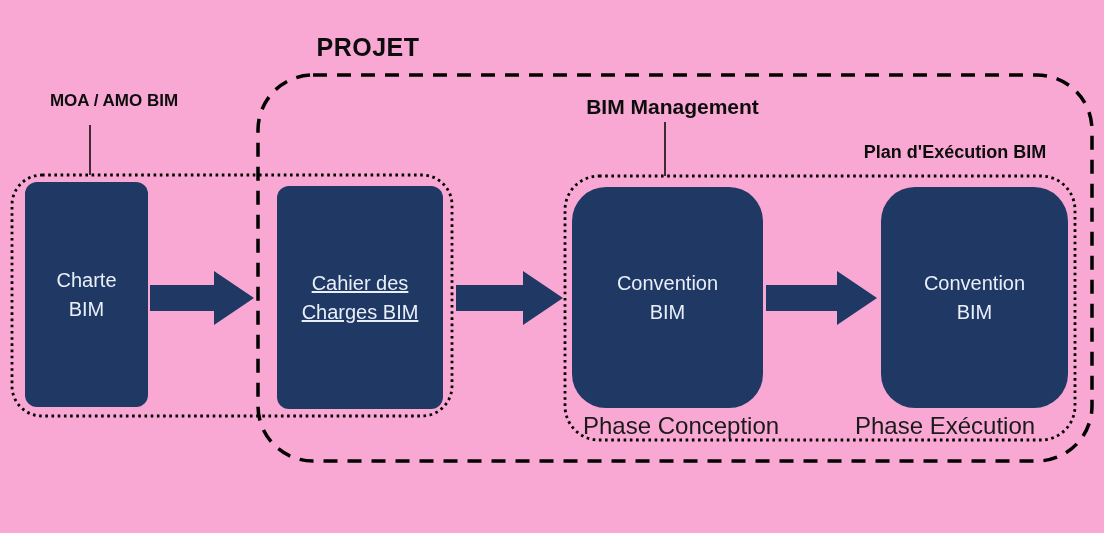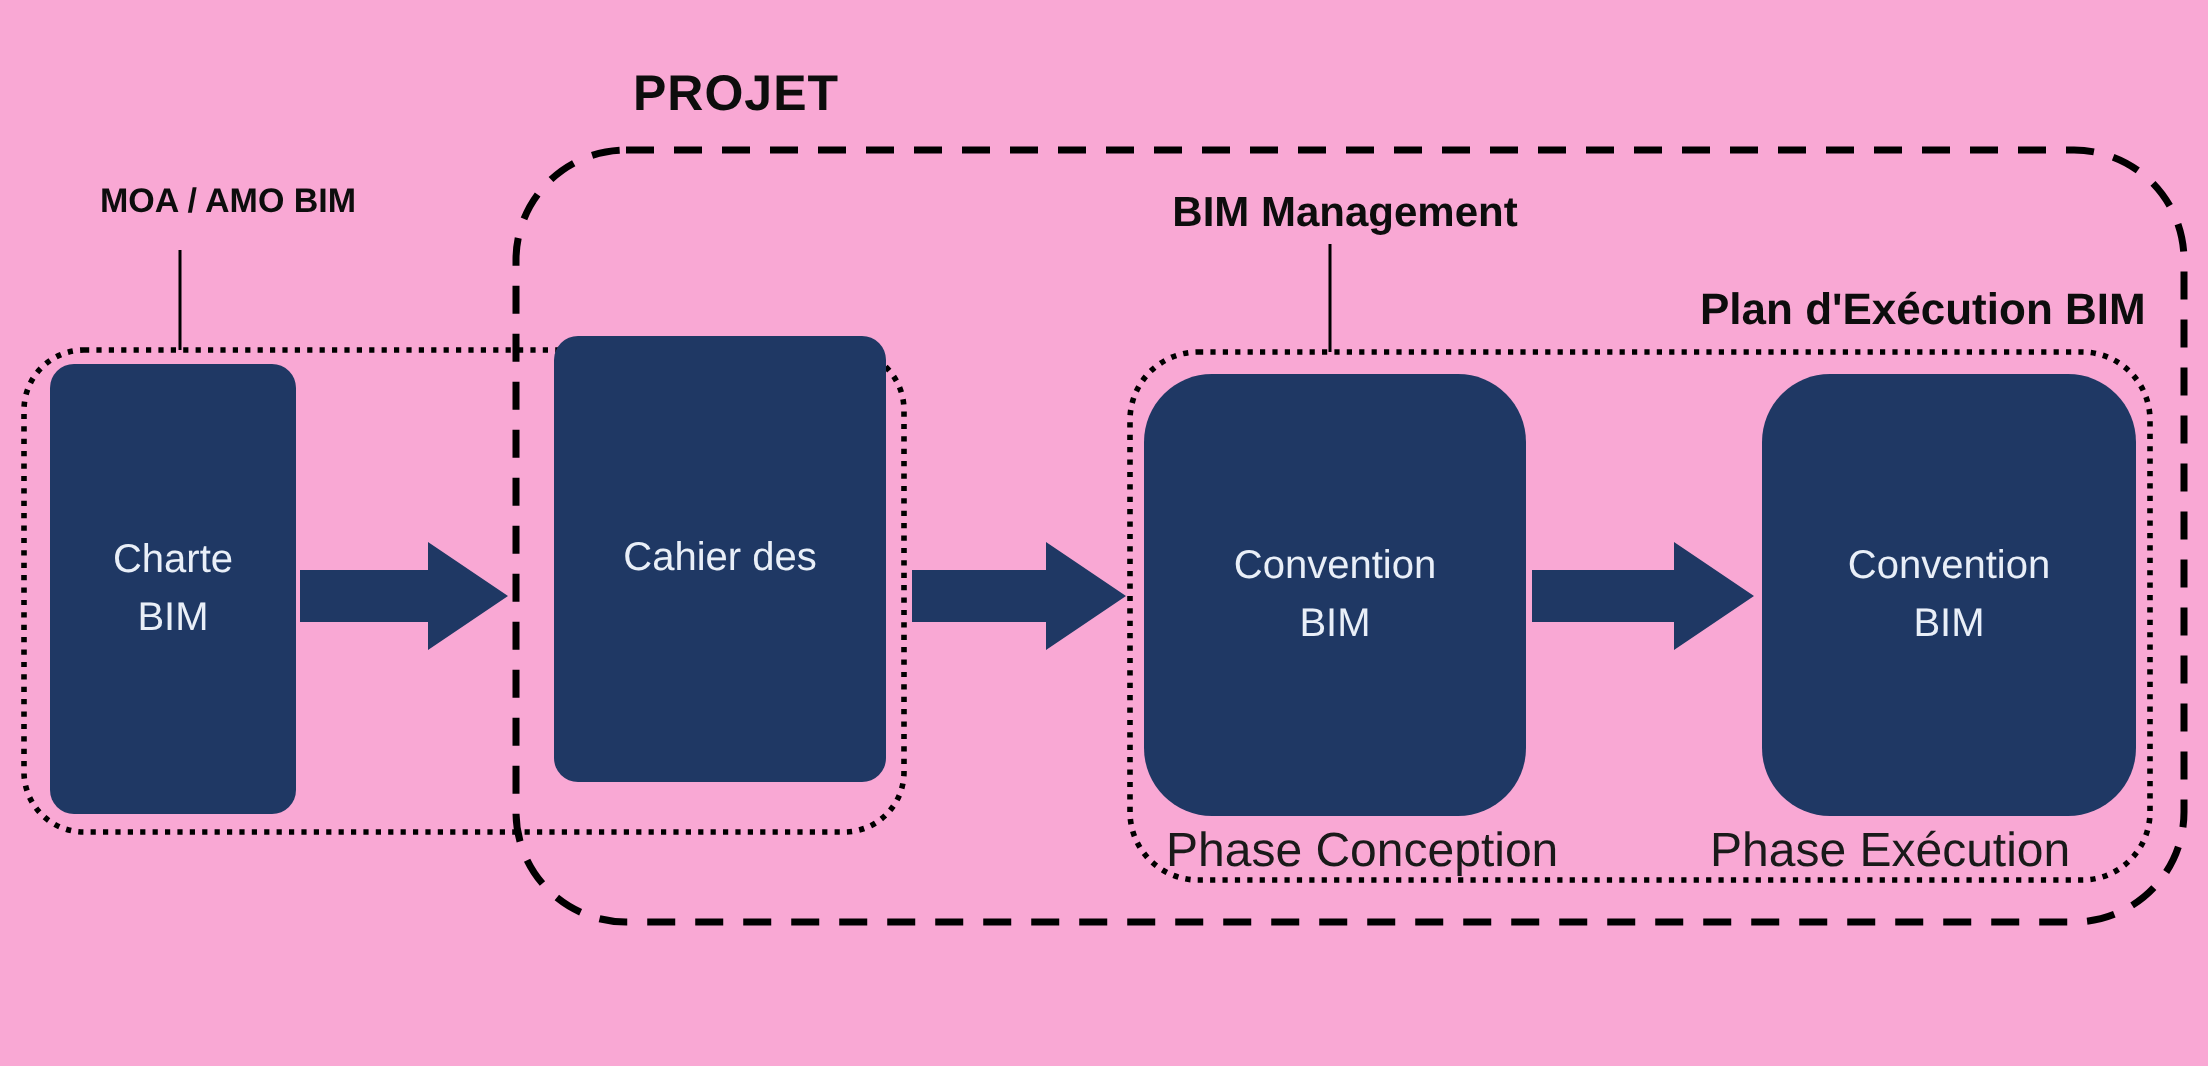--- a/index.html
+++ b/index.html
@@ -5,32 +5,32 @@
   html,body { margin:0; padding:0; background:#ffffff; }
   .canvas {
     position:relative; width:1104px; height:533px; background:#f9a8d4;
     font-family:"Liberation Sans", sans-serif; overflow:hidden;
   }
   .layer { position:absolute; left:0; top:0; width:1104px; height:533px; }
   .label { position:absolute; font-weight:bold; color:#0d0d0d; text-align:center; white-space:nowrap; }
   .label-title { left:283px; top:33px; width:170px; font-size:25px; letter-spacing:0.5px; }
   .label-moa { left:14px; top:91px; width:200px; font-size:17px; }
   .label-bimman { left:570px; top:95px; width:205px; font-size:21px;text-align:center; }
-  .label-plan { left:850px; top:142px; width:210px; font-size:22px; }
+  .label-plan { left:850px; top:142px; width:210px; font-size:18px; }
   .label-phase { font-weight:normal; font-size:24px; color:#1a1a1a; }
   .label-phase-conception { left:583px; top:412px; width:175px; }
   .label-phase-execution  { left:855px; top:412px; width:175px; }
   .box {
     position:absolute; background:#1F3864; color:#E9EFF8;
     border-radius:12px; display:flex; flex-direction:column;
     align-items:center; justify-content:center;
     font-size:20px; line-height:29px; text-align:center;
   }
   .box-charte    { left:25px;  top:182px; width:123px; height:225px; }
-  .box-cahier    { left:277px; top:168px; width:166px; height:223px; }
+  .box-cahier    { left:277px; top:186px; width:166px; height:223px;text-decoration:underline; }
   .box-conv1     { left:572px; top:187px; width:191px; height:221px; border-radius:34px; }
   .box-conv2     { left:881px; top:187px; width:187px; height:221px; border-radius:34px; }
 </style>
 </head>
 <body>
 
 <div class="canvas">
 
   <svg class="layer" width="1104" height="533" viewBox="0 0 1104 533" xmlns="http://www.w3.org/2000/svg">
 
@@ -57,20 +57,21 @@
 
   <div class="label label-plan">Plan d'Exécution BIM</div>
 
   <div class="box box-charte">
     <span>Charte</span>
     <span>BIM</span>
   </div>
 
   <div class="box box-cahier">
     <span>Cahier des</span>
+    <span>Charges BIM</span>
   </div>
 
   <div class="box box-conv1">
     <span>Convention</span>
     <span>BIM</span>
   </div>
 
   <div class="box box-conv2">
     <span>Convention</span>
     <span>BIM</span>

